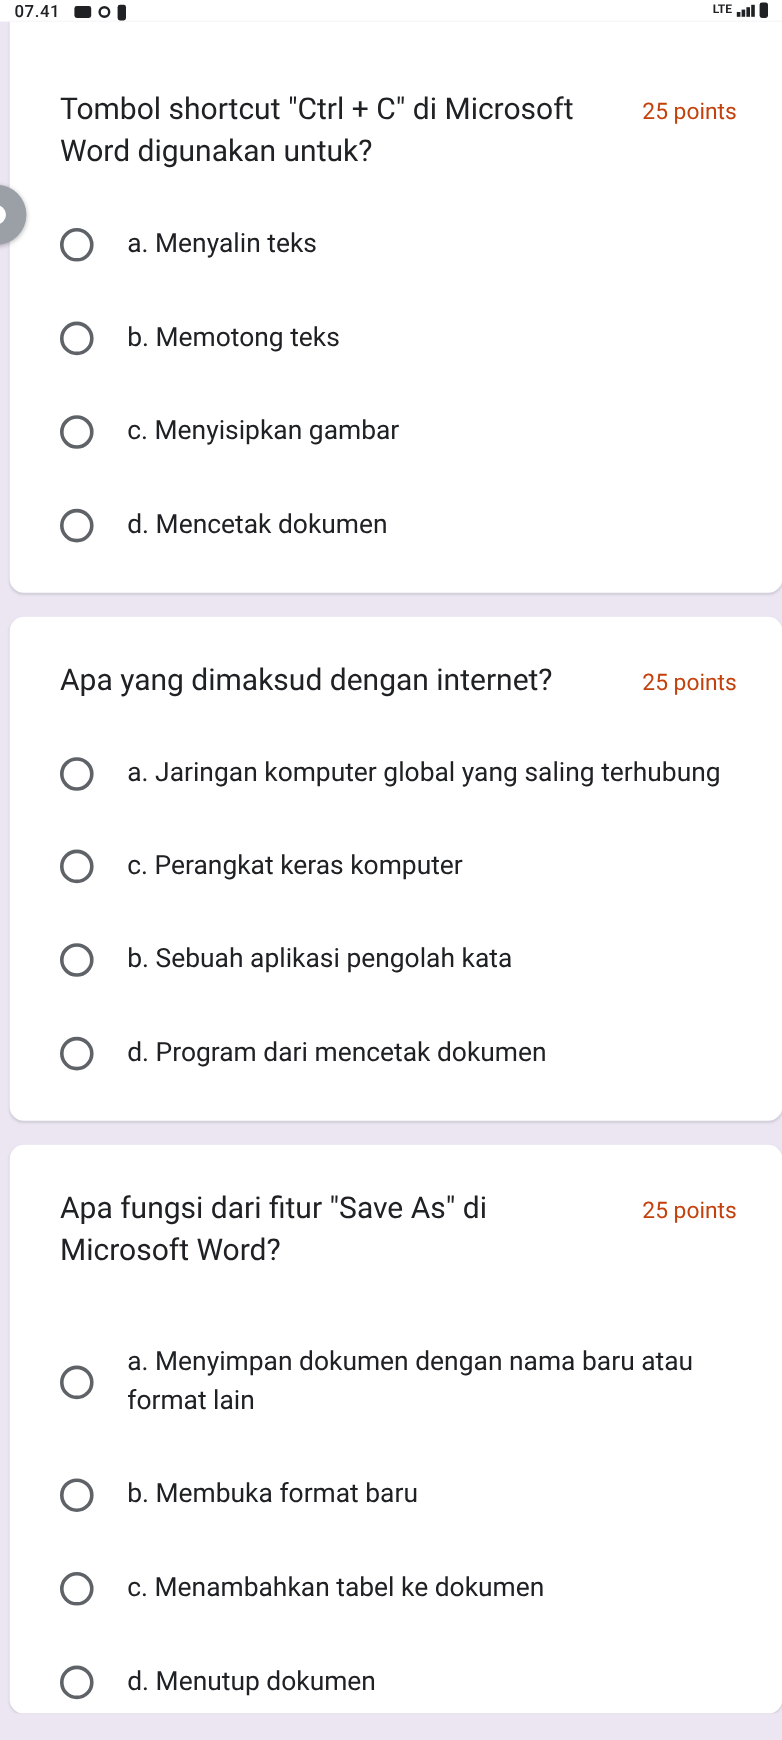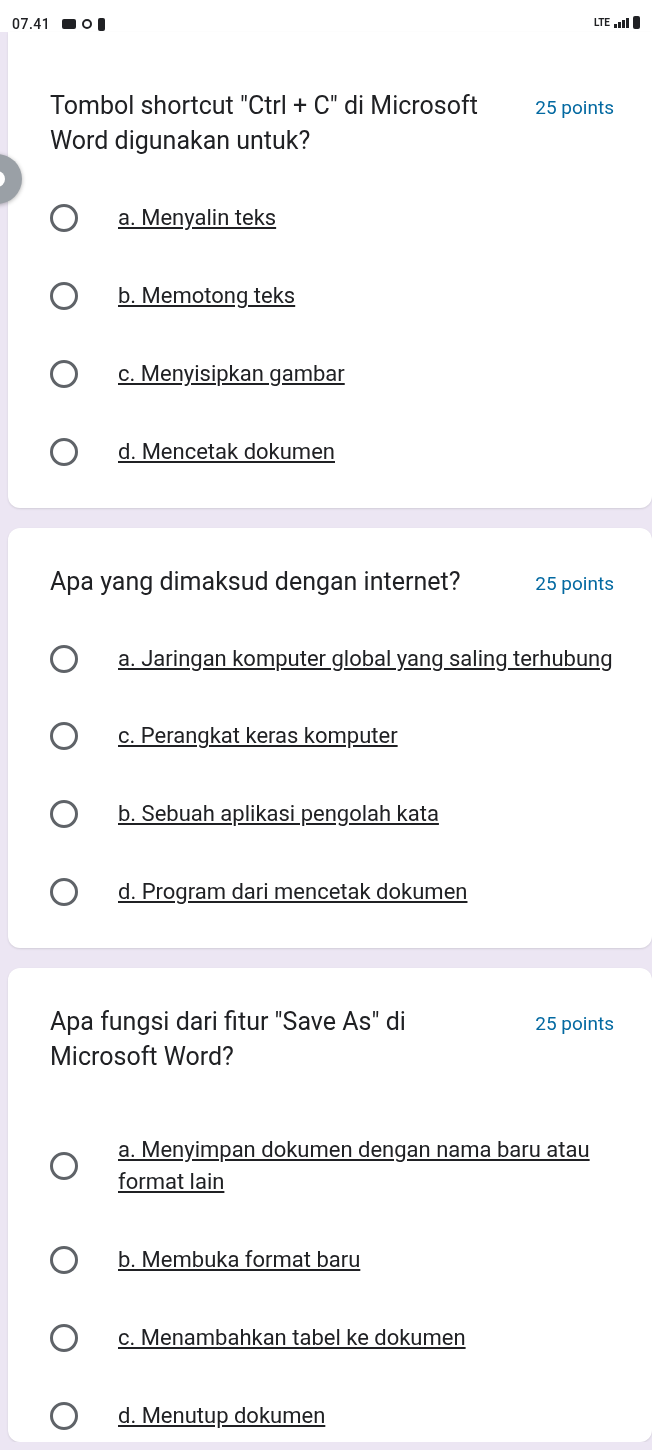--- a/index.html
+++ b/index.html
@@ -11,21 +11,21 @@
     background: #ece6f3;
     color: #202124;
   }
 
   .statusbar {
     height: 18px;
     background: #fff;
     display: flex;
     align-items: flex-start;
     justify-content: space-between;
-    padding: 16px 12px;
+    padding: 2px 12px;
     font-size: 14px;
     font-weight: 500;
     color: #202124;
   }
   .statusbar .sb-left { display:flex; align-items:center; gap:6px; }
   .statusbar .sb-right { display:flex; align-items:center; gap:4px; }
   .sb-time { letter-spacing: 0.5px; margin-right:6px;}
   .sb-icon-rect { width:14px; height:10px; border-radius:2px; background:#202124; display:inline-block;}
   .sb-icon-dot { width:10px; height:10px; border-radius:50%; border:2px solid #202124; display:inline-block;}
   .sb-icon-batt { width:7px; height:13px; border-radius:2px; background:#202124; display:inline-block;}
@@ -55,38 +55,37 @@
   }
   .q-text {
     flex: 1;
     font-size: 25px;
     line-height: 1.4;
     color: #202124;
     font-weight: 400;
   }
   .q-points {
     font-size: 19px;
-    color: #0369a1;
+    color: #c2410c;
     white-space: nowrap;
     padding-top: 4px;
   }
 
   .options {
     margin-top: 44px;
     display: flex;
     flex-direction: column;
     gap: 46px;
   }
 
   .option {
     display: flex;
     align-items: center;
-    gap: 40px;
+    gap: 28px;
     cursor: pointer;
-    text-decoration: underline;
   }
   .radio {
     flex: 0 0 auto;
     width: 28px;
     height: 28px;
     border: 3px solid #5f6368;
     border-radius: 50%;
   }
   .option-label {
     font-size: 22px;

